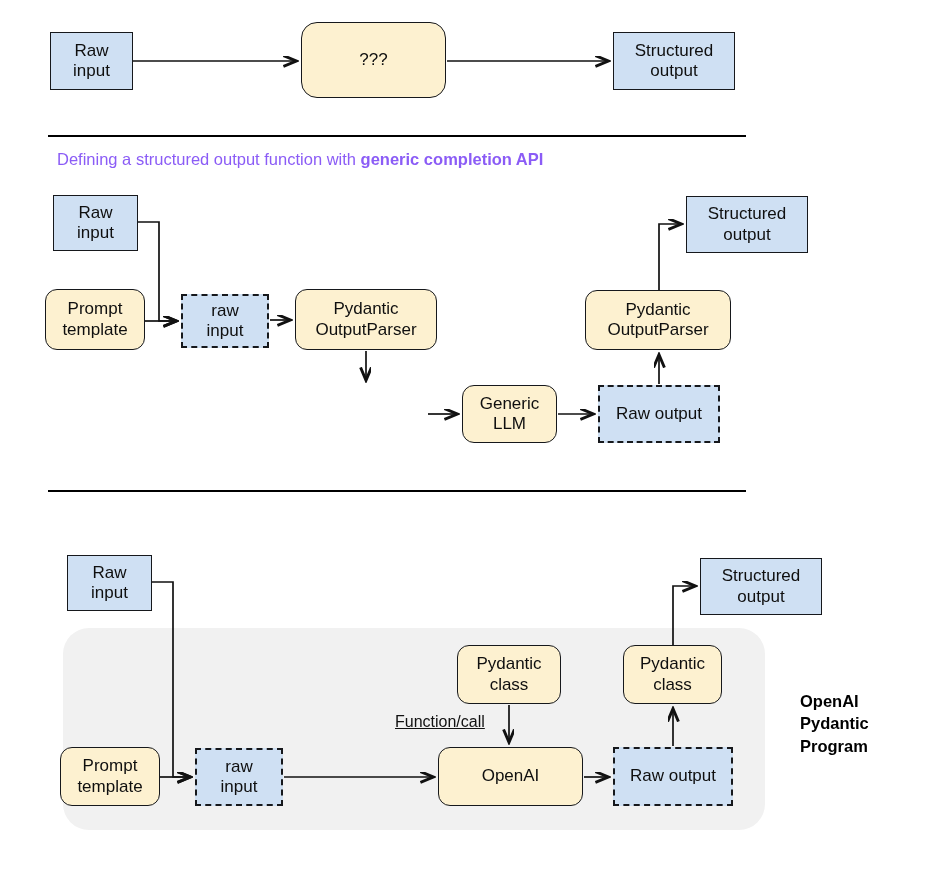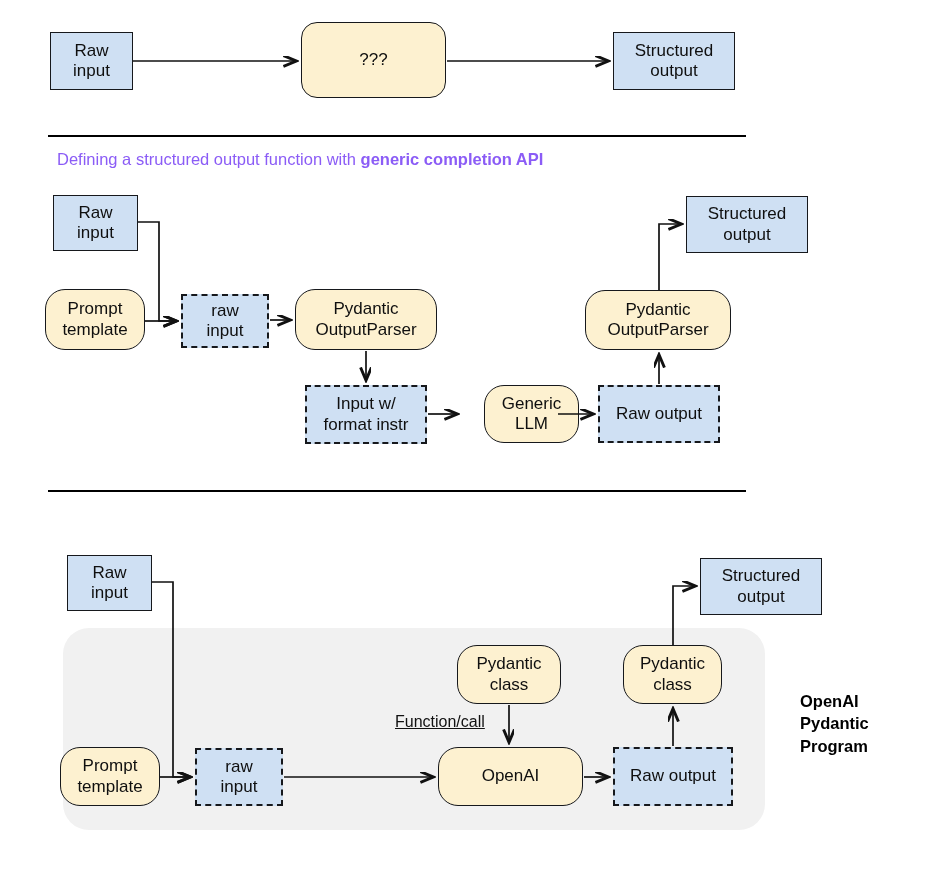--- a/index.html
+++ b/index.html
@@ -11,21 +11,21 @@
   #canvas{position:absolute;left:0;top:0;width:933px;height:881px;}
 
   .node{
     position:absolute;box-sizing:border-box;
     display:flex;align-items:center;justify-content:center;
     text-align:center;line-height:1.18;
     font-size:17px;color:#0f0f0f;
     white-space:pre-line;
   }
   .blue{background:#cfe0f3;border:1.6px solid #16181c;}
-  .yellow{background:#fdf1d0;border:1.6px solid #16181c;border-radius:20px;}
+  .yellow{background:#fdf1d0;border:1.6px solid #16181c;border-radius:12px;}
   .dashed-blue{background:#cfe0f3;border:2px dashed #16181c;}
   .group-box{
     position:absolute;background:#f1f1f1;border-radius:26px;
   }
   .divider{position:absolute;background:#000000;height:2px;}
   .caption{
     position:absolute;font-size:16.5px;color:#8b5cf6;white-space:nowrap;
   }
   .caption b{font-weight:bold;}
   .side-label{
@@ -61,24 +61,22 @@
 
   <div class="node yellow" style="left:45px;top:289px;width:100px;height:61px;">Prompt
 template</div>
 
   <div class="node dashed-blue" style="left:181px;top:294px;width:88px;height:54px;">raw
 input</div>
 
   <div class="node yellow" style="left:295px;top:289px;width:142px;height:61px;">Pydantic
 OutputParser</div>
 
-  <div class="node dashed-blue" style="left:305px;top:385px;width:122px;height:59px;">Input w/
-format instr</div>
 
-  <div class="node yellow" style="left:484px;top:385px;width:95px;height:58px;">Generic
+  <div class="node yellow" style="left:462px;top:385px;width:95px;height:58px;">Generic
 LLM</div>
 
   <div class="node dashed-blue" style="left:598px;top:385px;width:122px;height:58px;">Raw output</div>
 
   <div class="node yellow" style="left:585px;top:290px;width:146px;height:60px;">Pydantic
 OutputParser</div>
 
   <div class="node blue" style="left:686px;top:196px;width:122px;height:57px;">Structured
 output</div>
 

